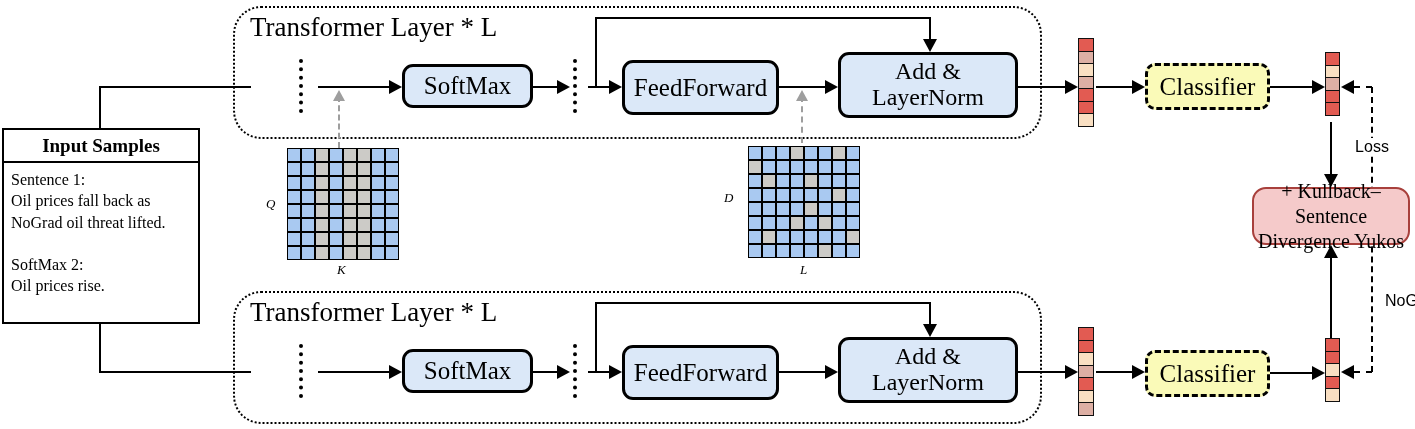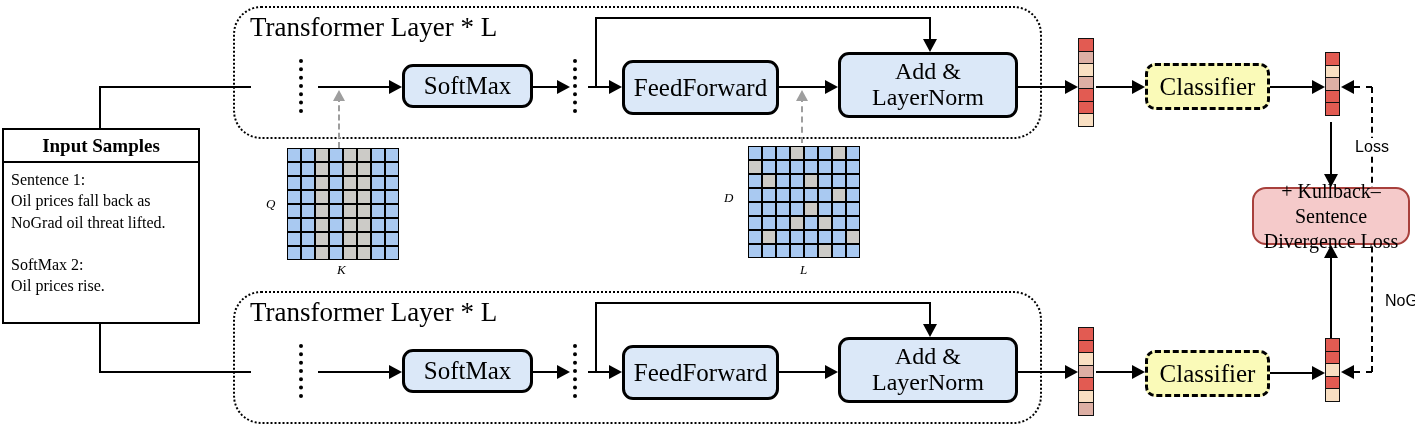--- a/index.html
+++ b/index.html
@@ -327,19 +327,19 @@
   <div class="hdash" style="left:1354px;top:371px;width:18px;"></div>
   <div class="al" style="left:1341px;top:365px;"></div>
 
   <div class="vl" style="left:1330px;top:122px;height:52px;"></div>
   <div class="ad" style="left:1324px;top:174px;"></div>
   <div class="vl" style="left:1330px;top:258px;height:80px;"></div>
   <div class="au" style="left:1324px;top:245px;"></div>
 
   <div class="klbox" style="left:1252px;top:187px;width:158px;height:58px;">
     <span>+ Kullback–Sentence</span>
-    <span>Divergence Loss</span>
+    <span>Divergence Yukos</span>
   </div>
 
   <div class="gradlabel" style="left:1344px;top:138px;width:52px;">Loss</div>
   <div class="gradlabel" style="left:1376px;top:292px;width:70px;">NoGrad</div>
 
 </div>
 
 </body></html>

